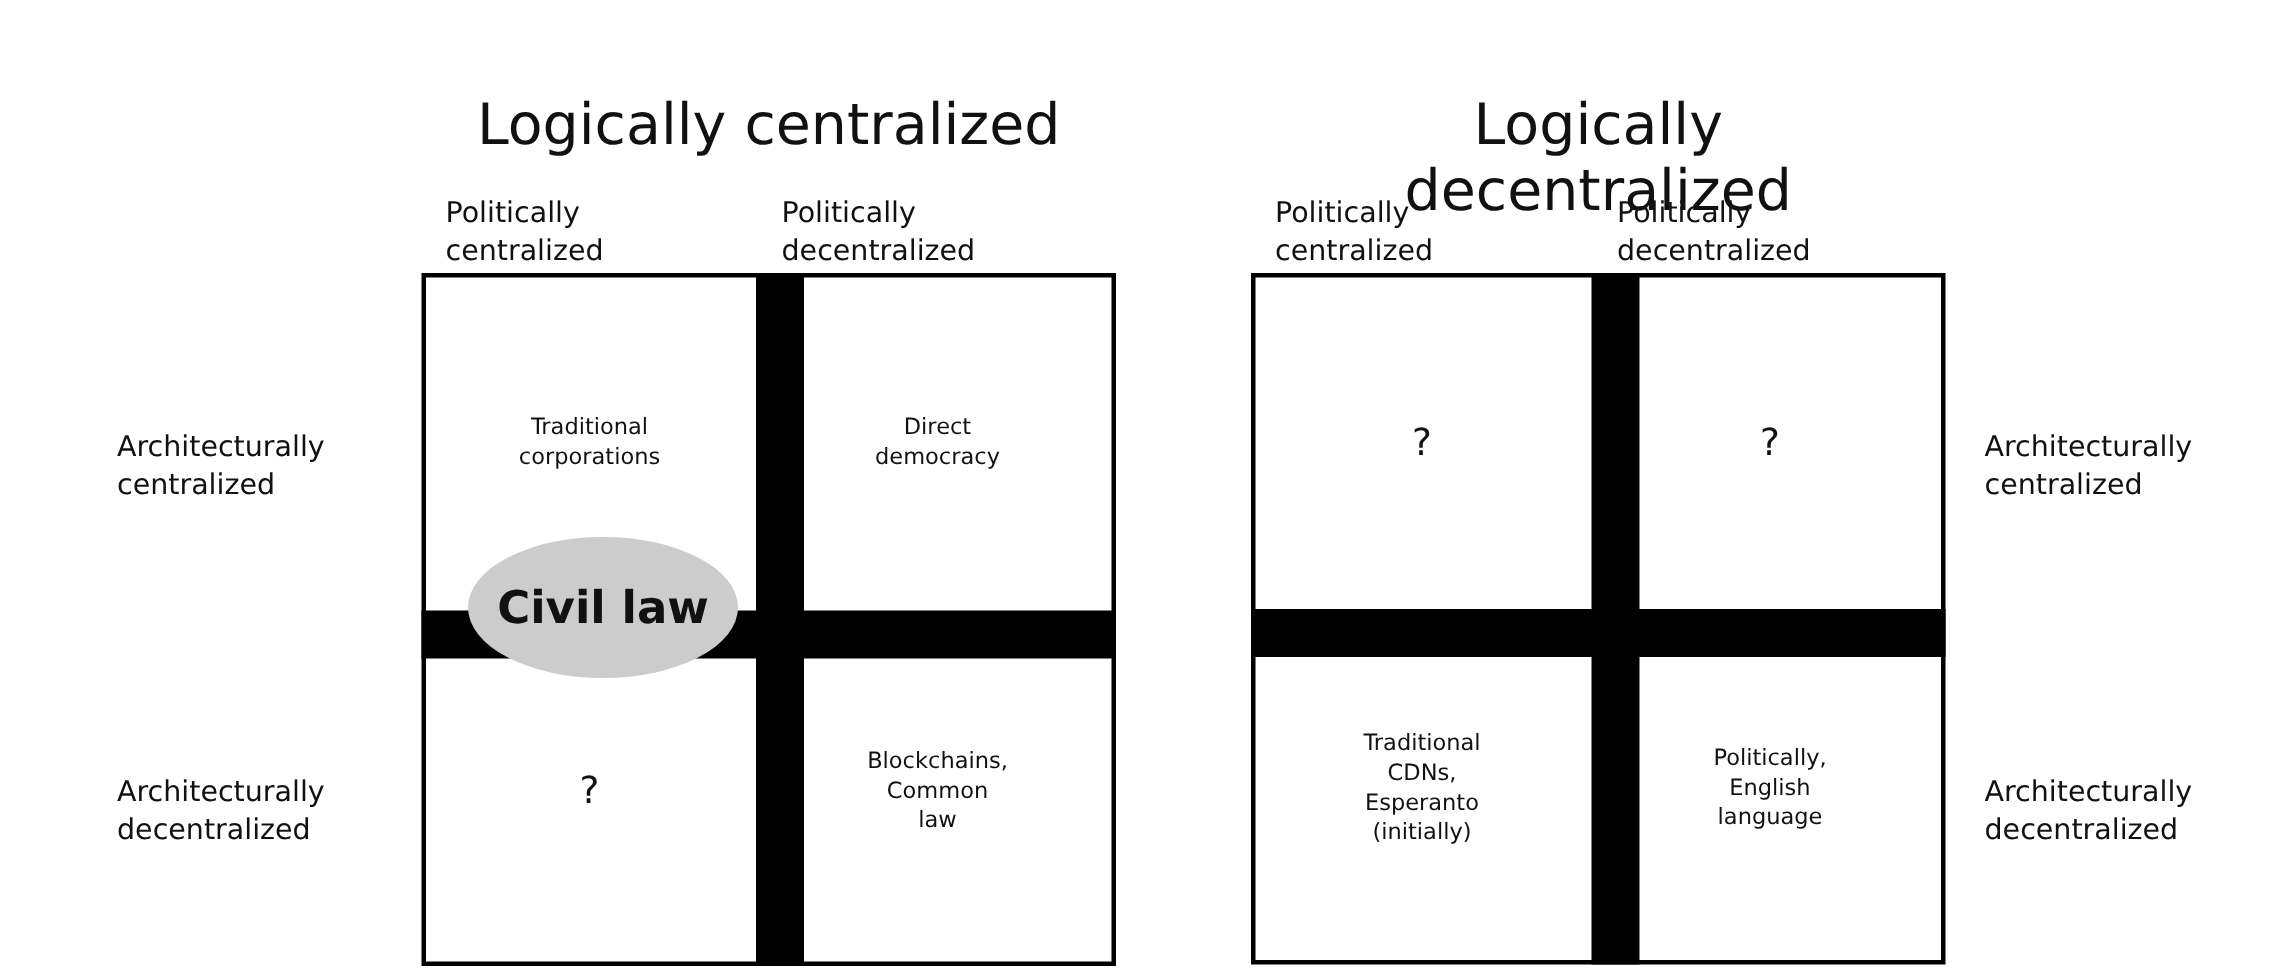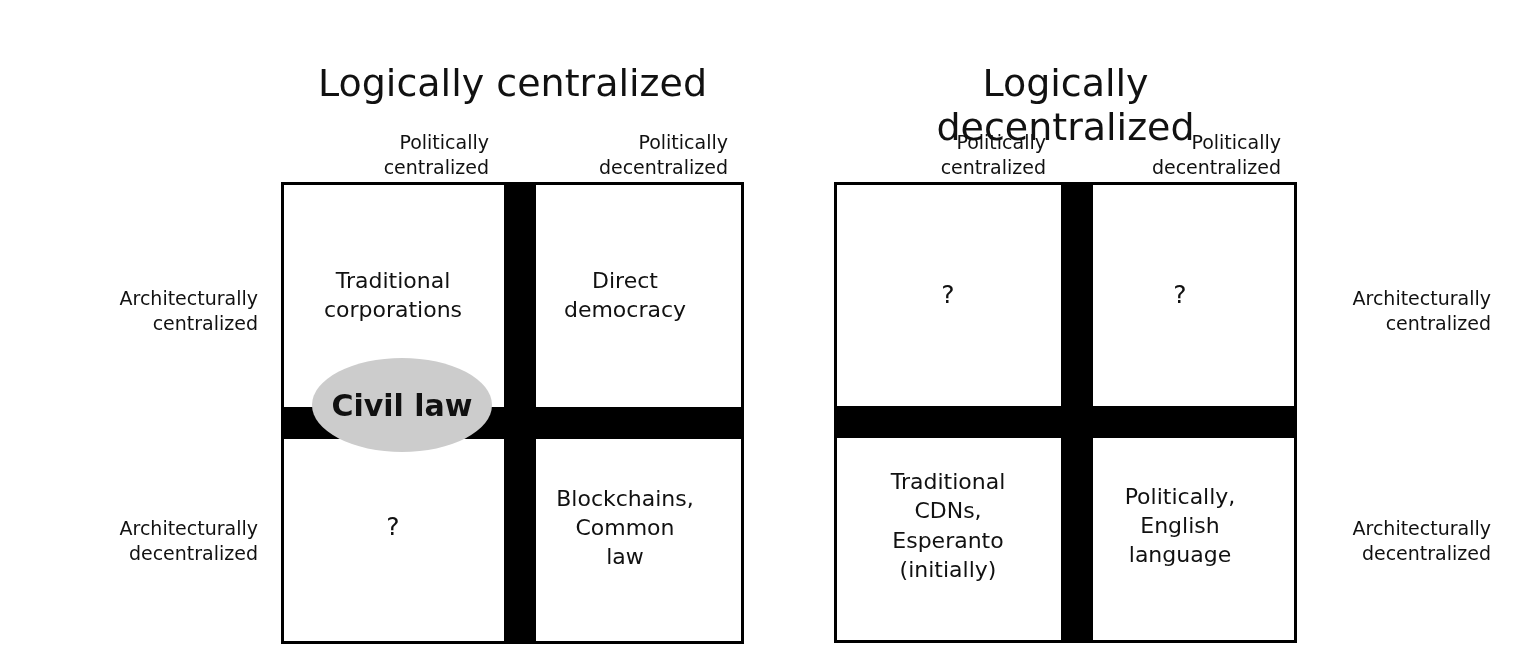--- a/index.html
+++ b/index.html
@@ -18,37 +18,37 @@
   .abs { position: absolute; }
   .panel-title {
     font-size: 38px;
     font-weight: 400;
     text-align: center;
     line-height: 1.15;
   }
   .col-header, .row-label {
     font-size: 19px;
     line-height: 1.34;
-    text-align: right;
+    text-align: left;
     white-space: pre-line;
   }
   .matrix-box {
     border: 3px solid var(--line, #000000);
     background: transparent;
   }
   .grid-line {
     background: var(--line, #000000);
     z-index: 1;
   }
   .cell {
     display: flex;
     align-items: center;
     justify-content: center;
     text-align: center;
-    font-size: 22px;
+    font-size: 15px;
     line-height: 1.32;
     white-space: pre-line;
     z-index: 3;
   }
   .cell.qmark { font-size: 25px; }
   .ellipse {
     border-radius: 50%;
     background: var(--ellipse_fill, #cccccc);
     display: flex;
     align-items: center;

